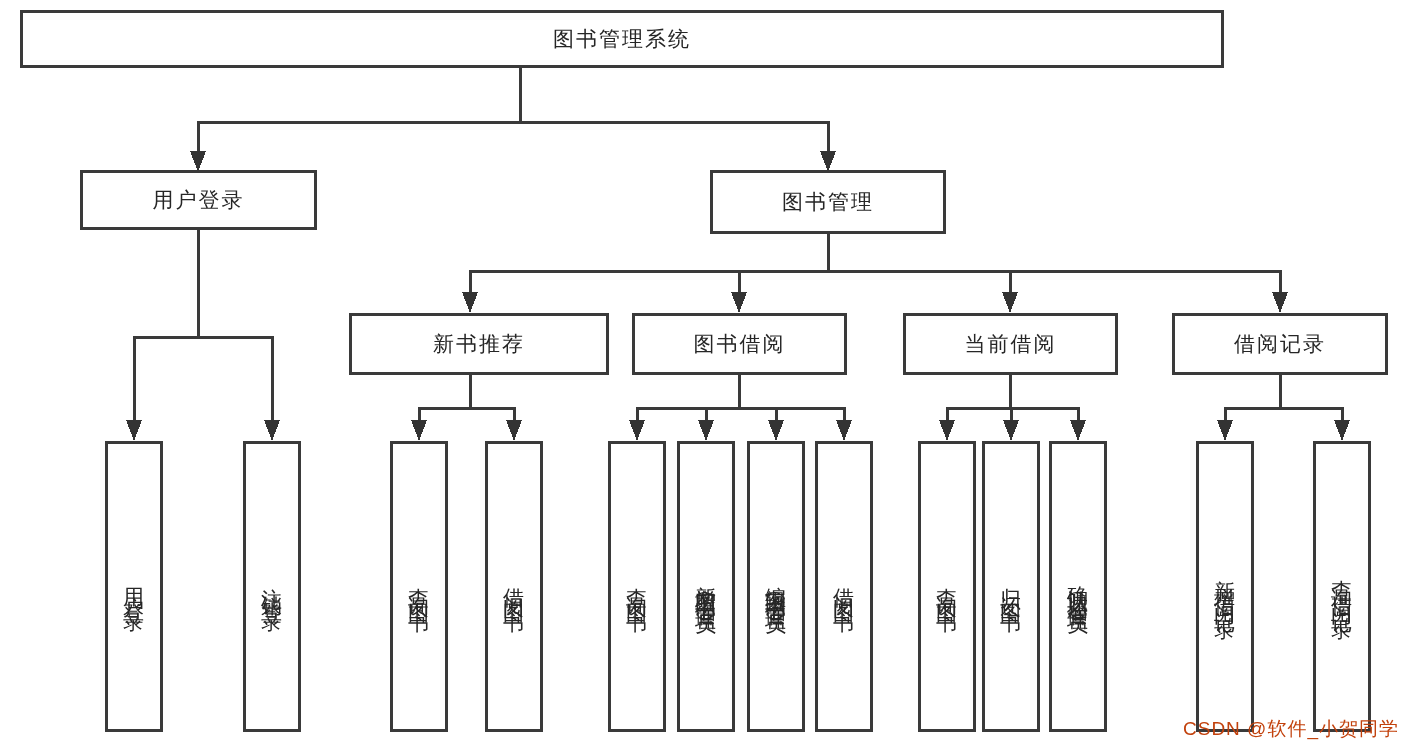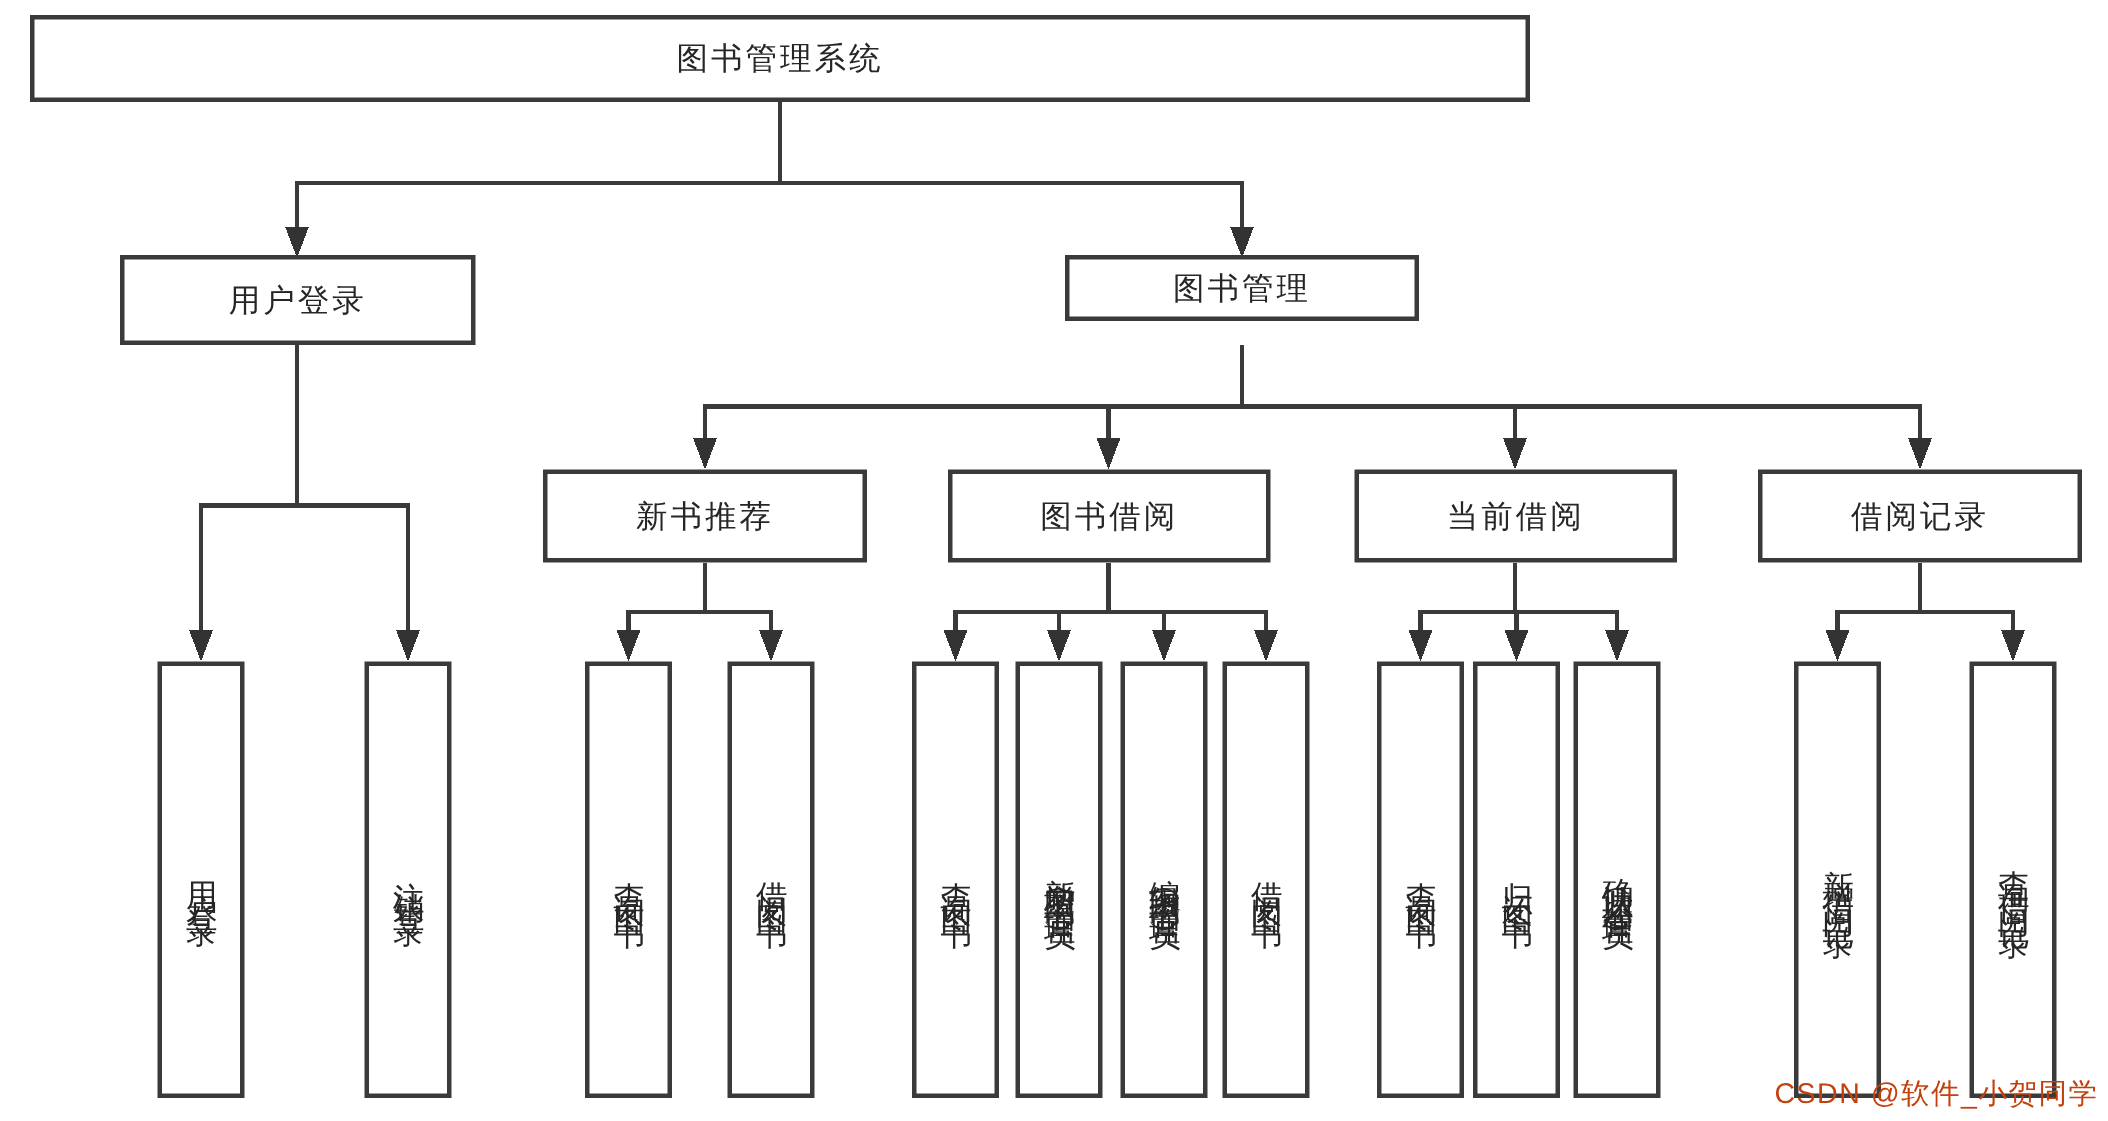--- a/index.html
+++ b/index.html
@@ -145,32 +145,32 @@
     <g>
       <line x1="1280" y1="375" x2="1280" y2="409.5"></line>
       <line x1="1223.5" y1="408" x2="1343.5" y2="408"></line>
       <line x1="1225" y1="408" x2="1225" y2="422"></line>
       <polygon points="1217,420 1233,420 1225,441"></polygon>
       <line x1="1342" y1="408" x2="1342" y2="422"></line>
       <polygon points="1334,420 1350,420 1342,441"></polygon>
     </g>
   </svg>
 
-  <div class="node h" style="left:20px; top:10px; width:1000px; height:58px;align-items:center;">
+  <div class="node h" style="left:20px; top:10px; width:1204px; height:58px;align-items:center;">
     <span>图书管理系统</span>
   </div>
 
   <div class="node h" style="left:80px; top:170px; width:237px; height:60px;">
     <span>用户登录</span>
   </div>
-  <div class="node h" style="left:710px; top:170px; width:236px; height:44px;align-items:center;">
+  <div class="node h" style="left:710px; top:170px; width:236px; height:64px;align-items:center;">
     <span>图书管理</span>
   </div>
 
-  <div class="node h" style="left:362px; top:313px; width:216px; height:62px;">
+  <div class="node h" style="left:349px; top:313px; width:260px; height:62px;">
     <span>新书推荐</span>
   </div>
   <div class="node h" style="left:632px; top:313px; width:215px; height:62px;">
     <span>图书借阅</span>
   </div>
   <div class="node h" style="left:903px; top:313px; width:215px; height:62px;">
     <span>当前借阅</span>
   </div>
   <div class="node h" style="left:1172px; top:313px; width:216px; height:62px;">
     <span>借阅记录</span>

